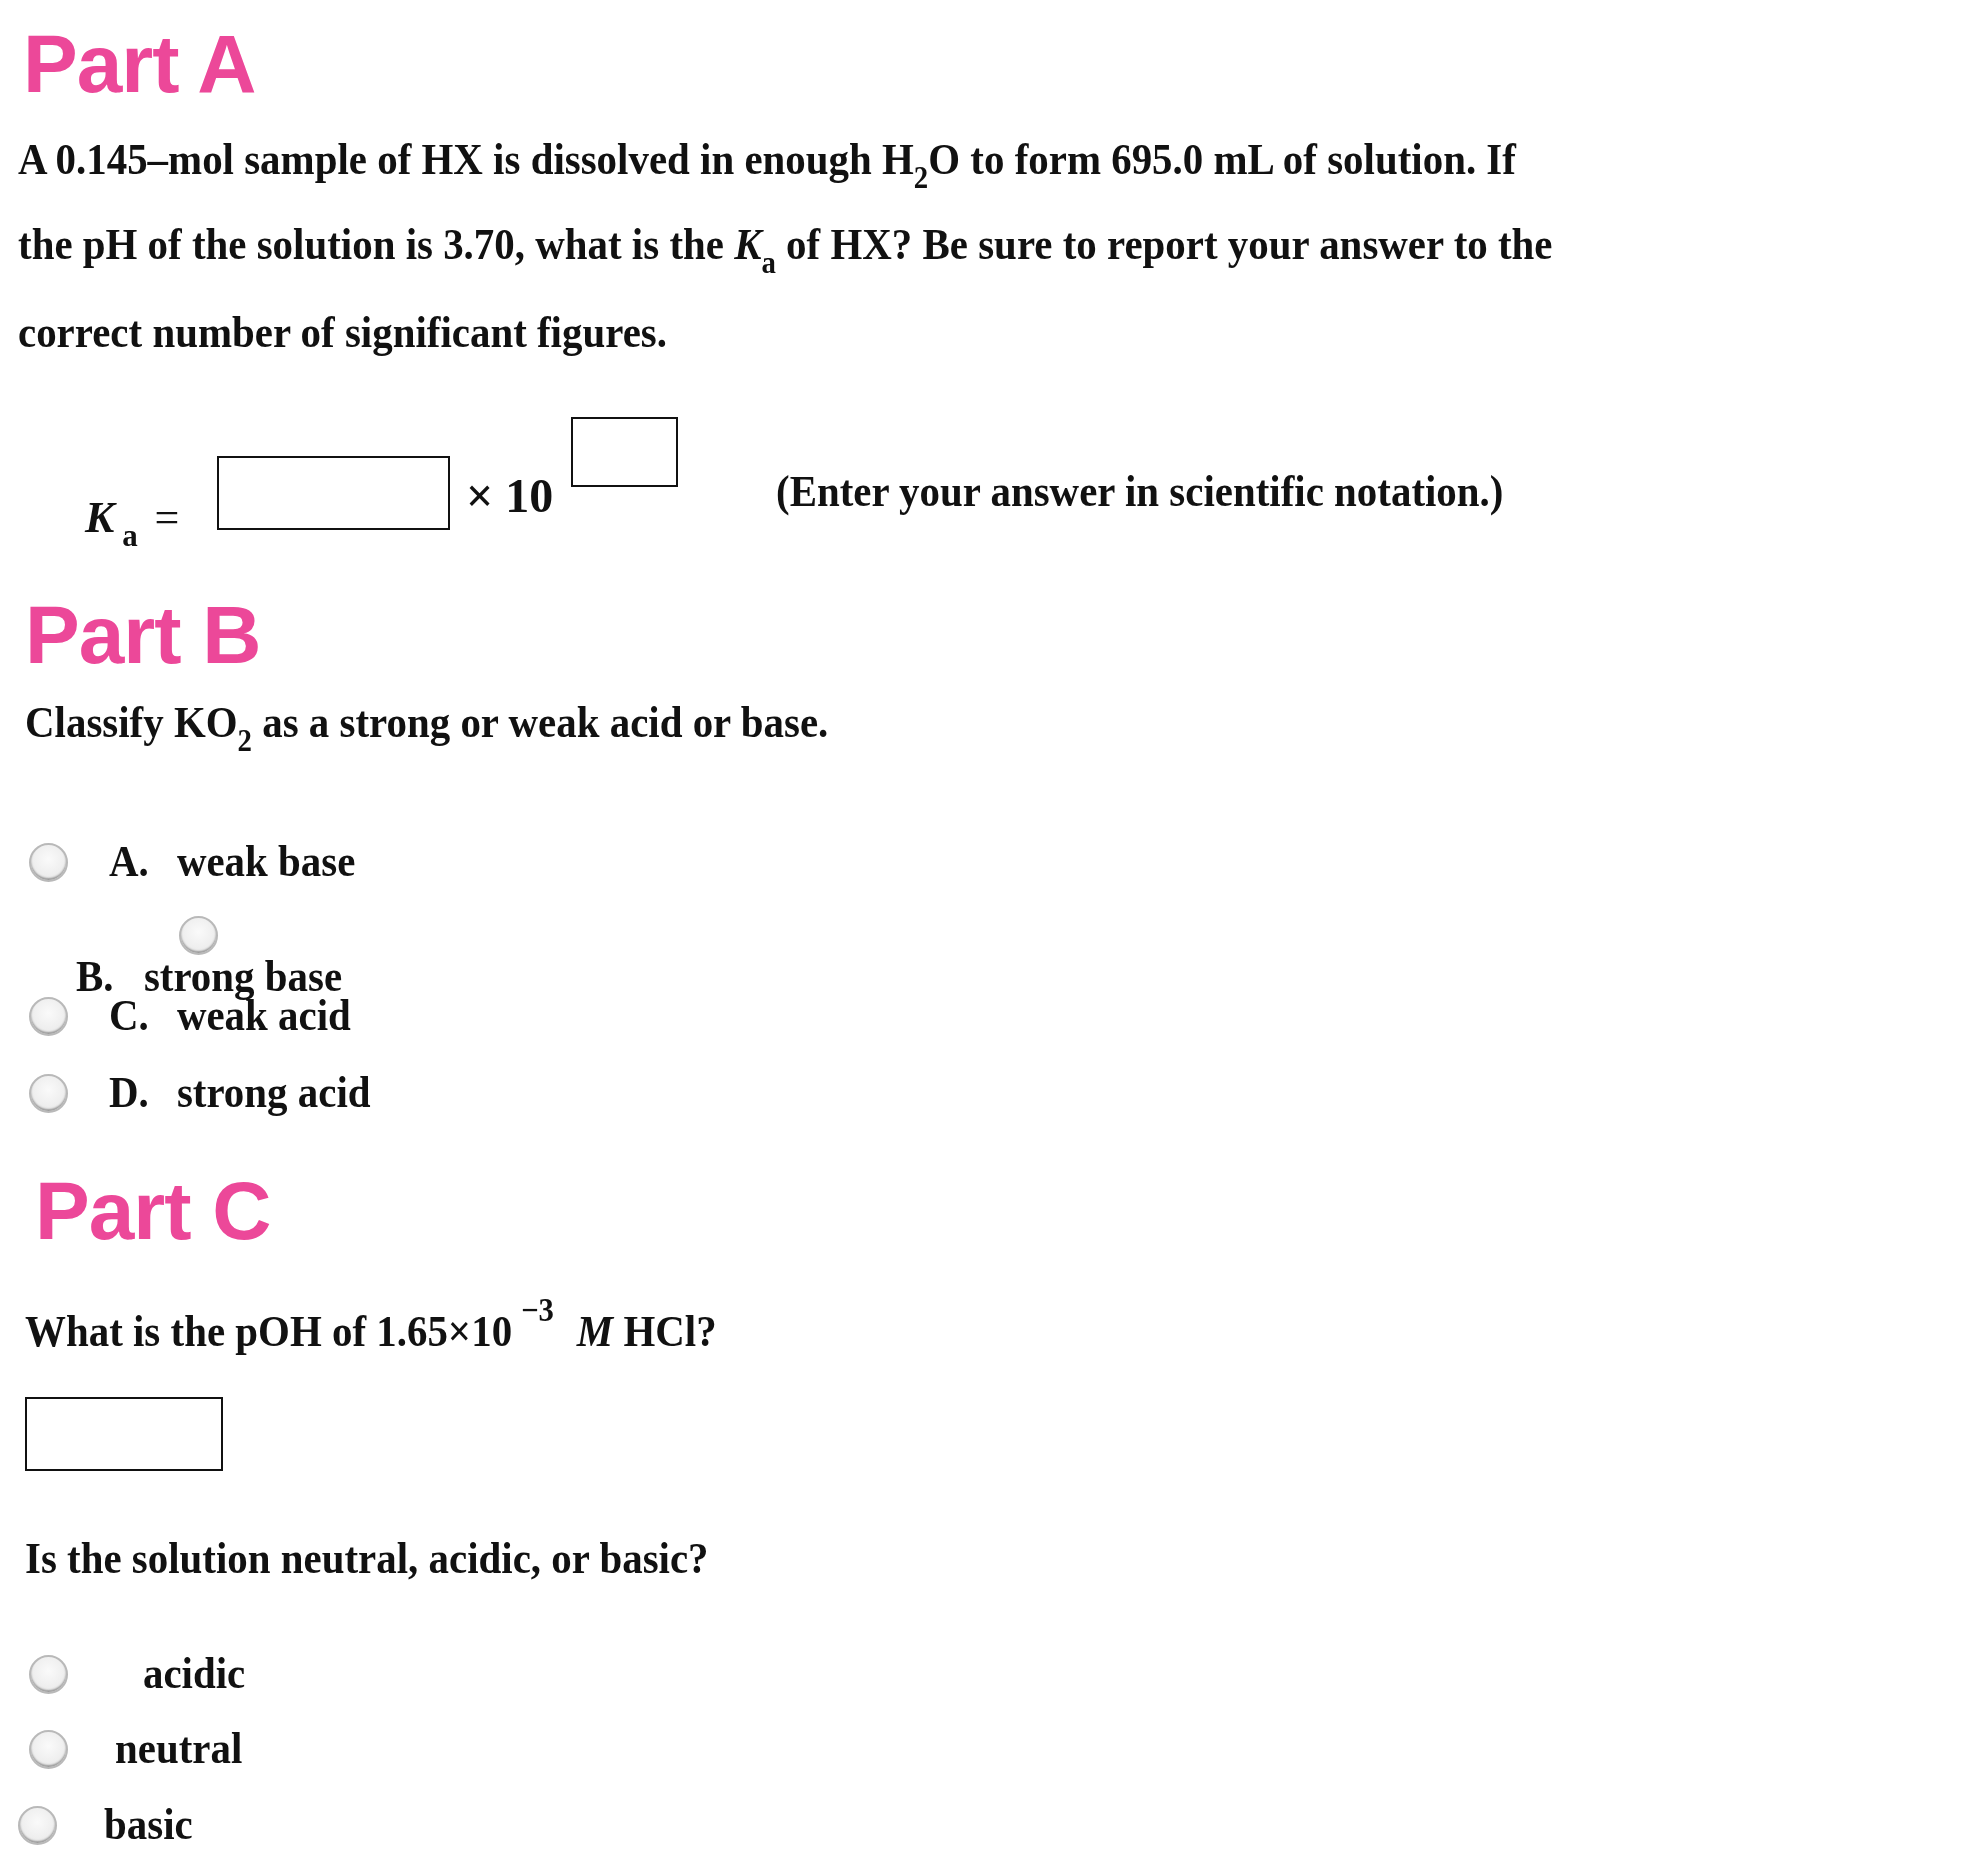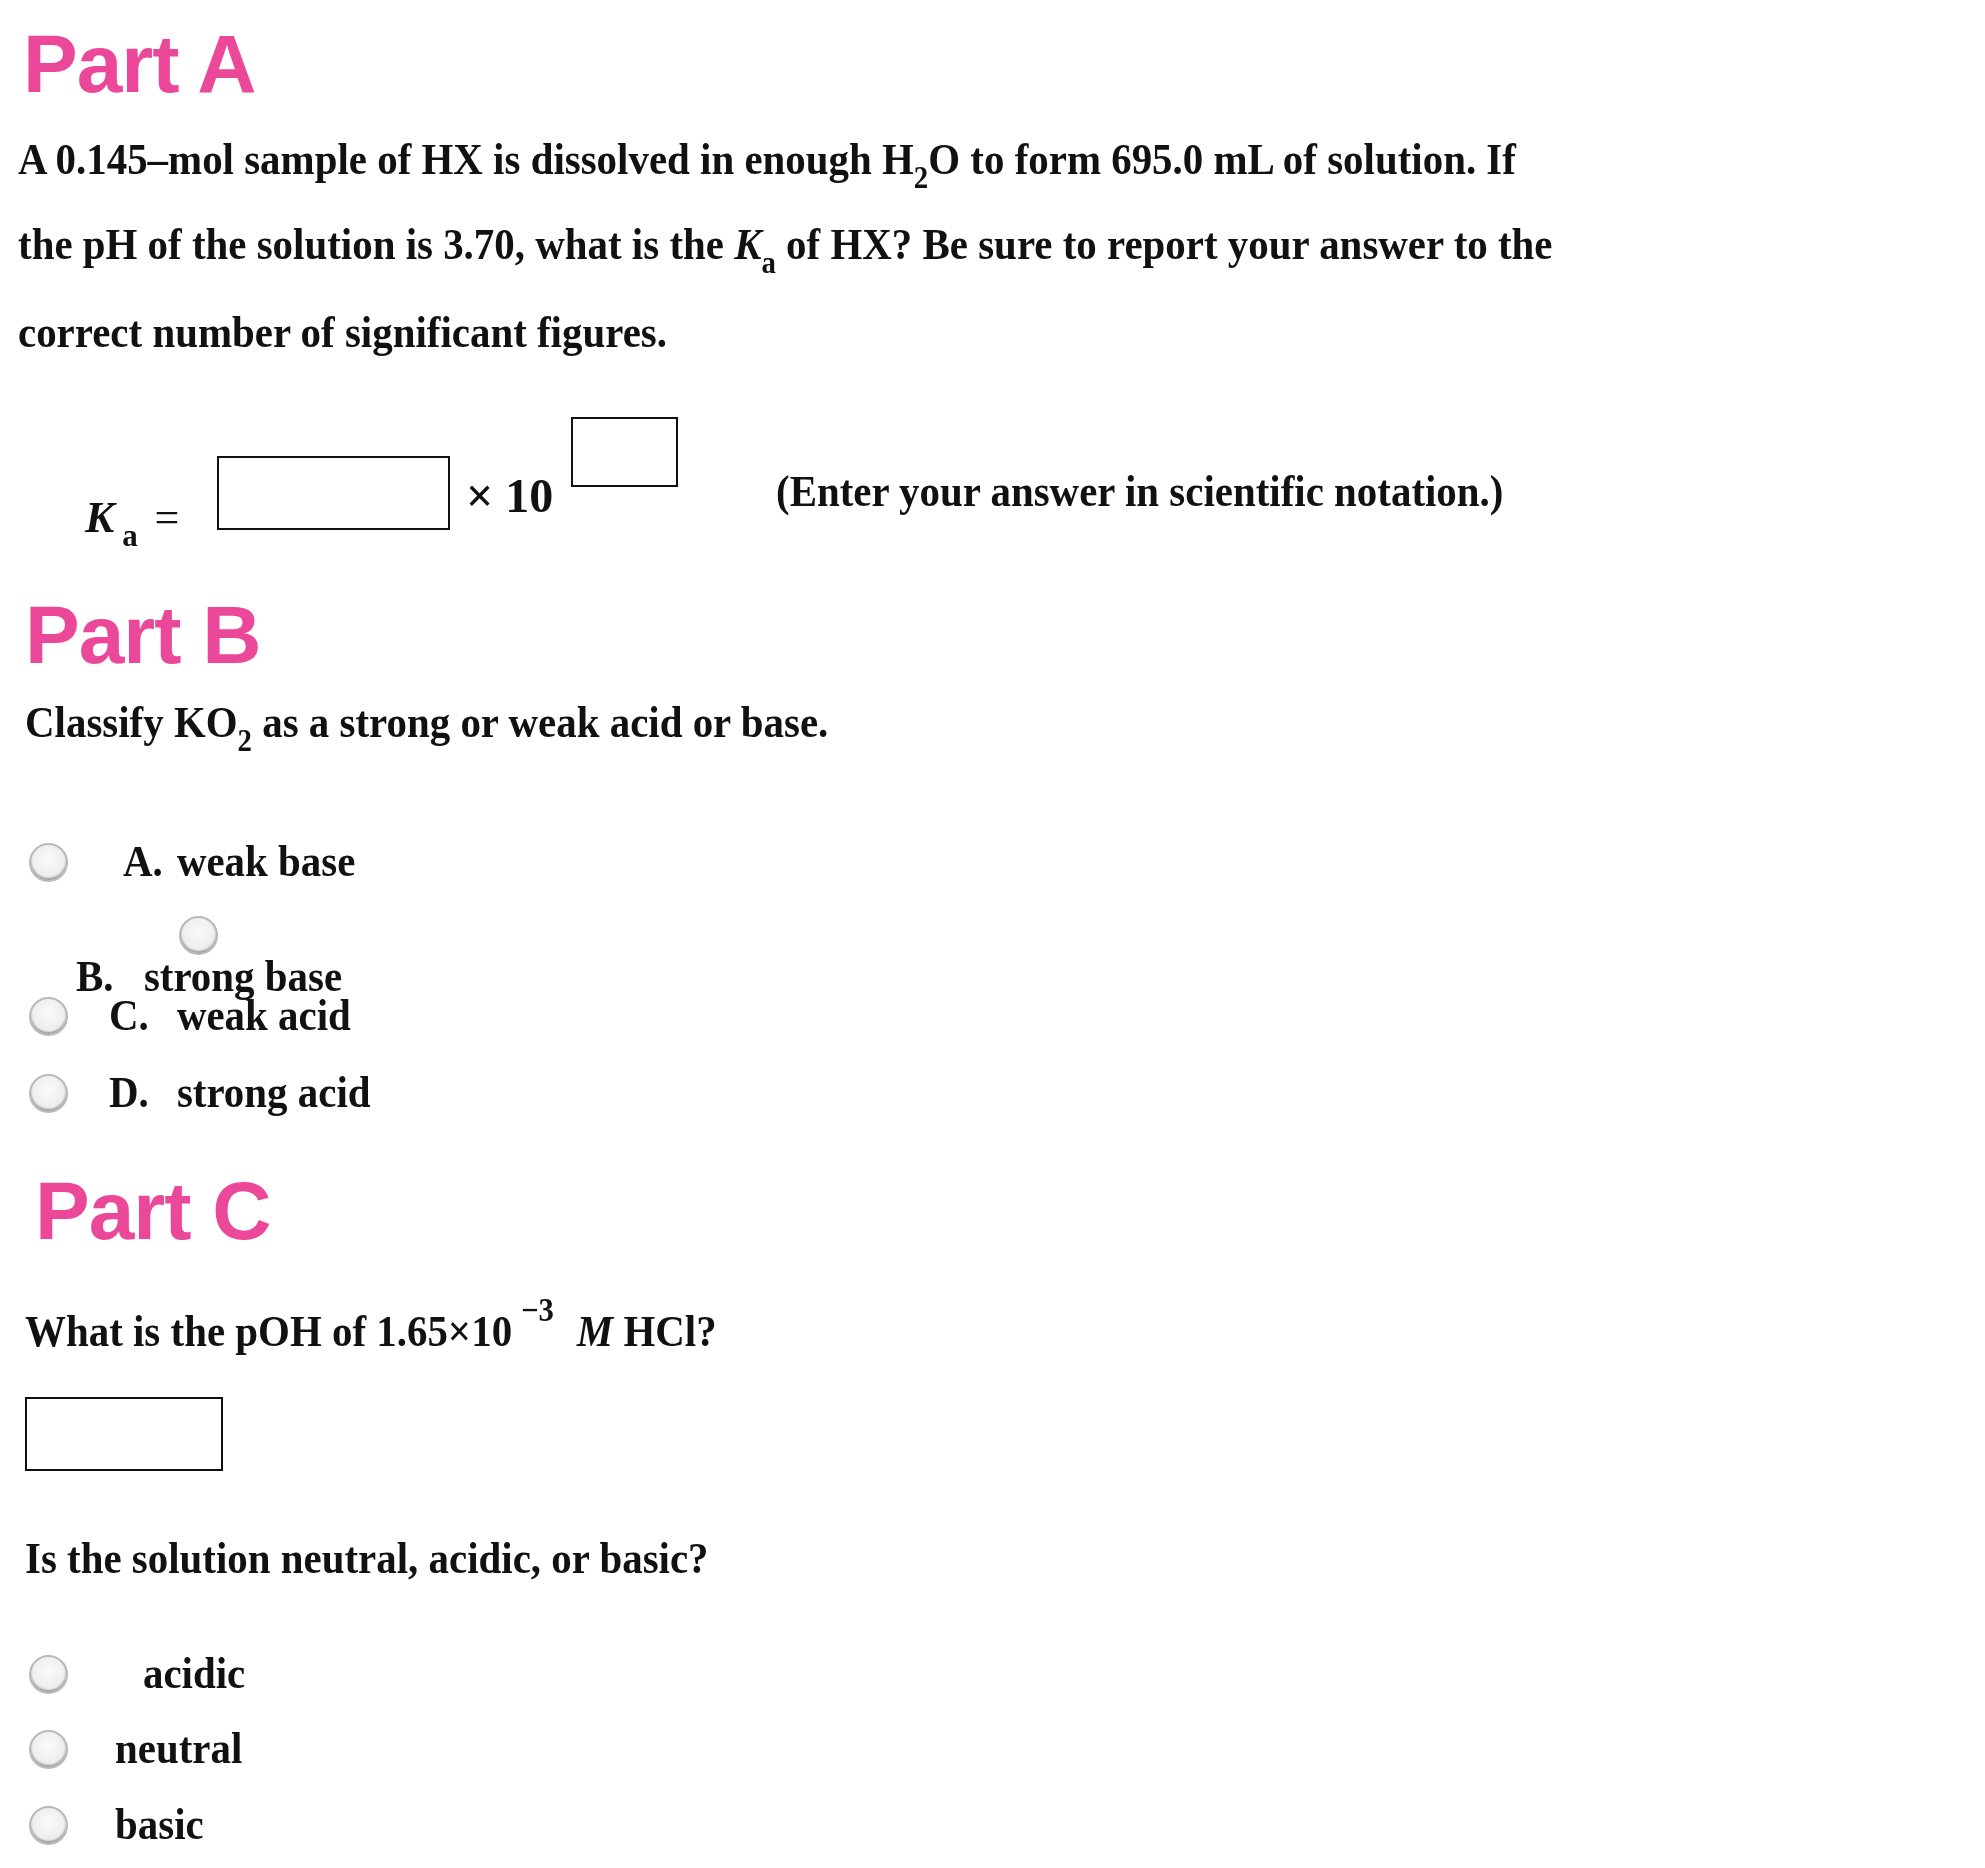--- a/index.html
+++ b/index.html
@@ -57,21 +57,21 @@
 <div class="abs" style="left:466px; top:472px; font-size:48px; font-weight:bold; line-height:1; white-space:nowrap;">× 10</div>
 <input class="abs answer-box" style="left: 571px; top: 417px; width: 107px; height: 70px;" type="text" value="">
 <div class="abs qtext" style="left:776px; top:470px;">(Enter your answer in scientific notation.)</div>
 
 <div class="abs part-heading" style="left:25px; top:594px;">Part B</div>
 
 <div class="abs qtext" style="left:25px; top:701px;">
   <span>Classify KO</span><span class="sub">2</span><span> as a strong or weak acid or base.</span>
 </div>
 
-<div class="abs opt-row" style="left:29px; top:840px;text-align:center;">
+<div class="abs opt-row" style="left:29px; top:840px;">
   <div class="radio"></div>
   <div class="opt-label" style="margin-left:41px;"><span class="opt-letter">A.</span><span>weak base</span></div>
 </div>
 <div class="abs opt-row" style="left:35px; top:916px;flex-direction:column;">
   <div class="radio"></div>
   <div class="opt-label" style="margin-left:41px;"><span class="opt-letter">B.</span><span>strong base</span></div>
 </div>
 <div class="abs opt-row" style="left:29px; top:994px;">
   <div class="radio"></div>
   <div class="opt-label" style="margin-left:41px;"><span class="opt-letter">C.</span><span>weak acid</span></div>
@@ -93,17 +93,17 @@
 <div class="abs qtext" style="left:25px; top:1537px;">Is the solution neutral, acidic, or basic?</div>
 
 <div class="abs opt-row" style="left:29px; top:1652px;gap:28px;">
   <div class="radio"></div>
   <div class="opt-label" style="margin-left:47px;">acidic</div>
 </div>
 <div class="abs opt-row" style="left:29px; top:1727px;">
   <div class="radio"></div>
   <div class="opt-label" style="margin-left:47px;">neutral</div>
 </div>
-<div class="abs opt-row" style="left:29px; top:1803px;">
+<div class="abs opt-row" style="left:18px; top:1803px;">
   <div class="radio"></div>
   <div class="opt-label" style="margin-left:47px;">basic</div>
 </div>
 
 
 </body></html>

